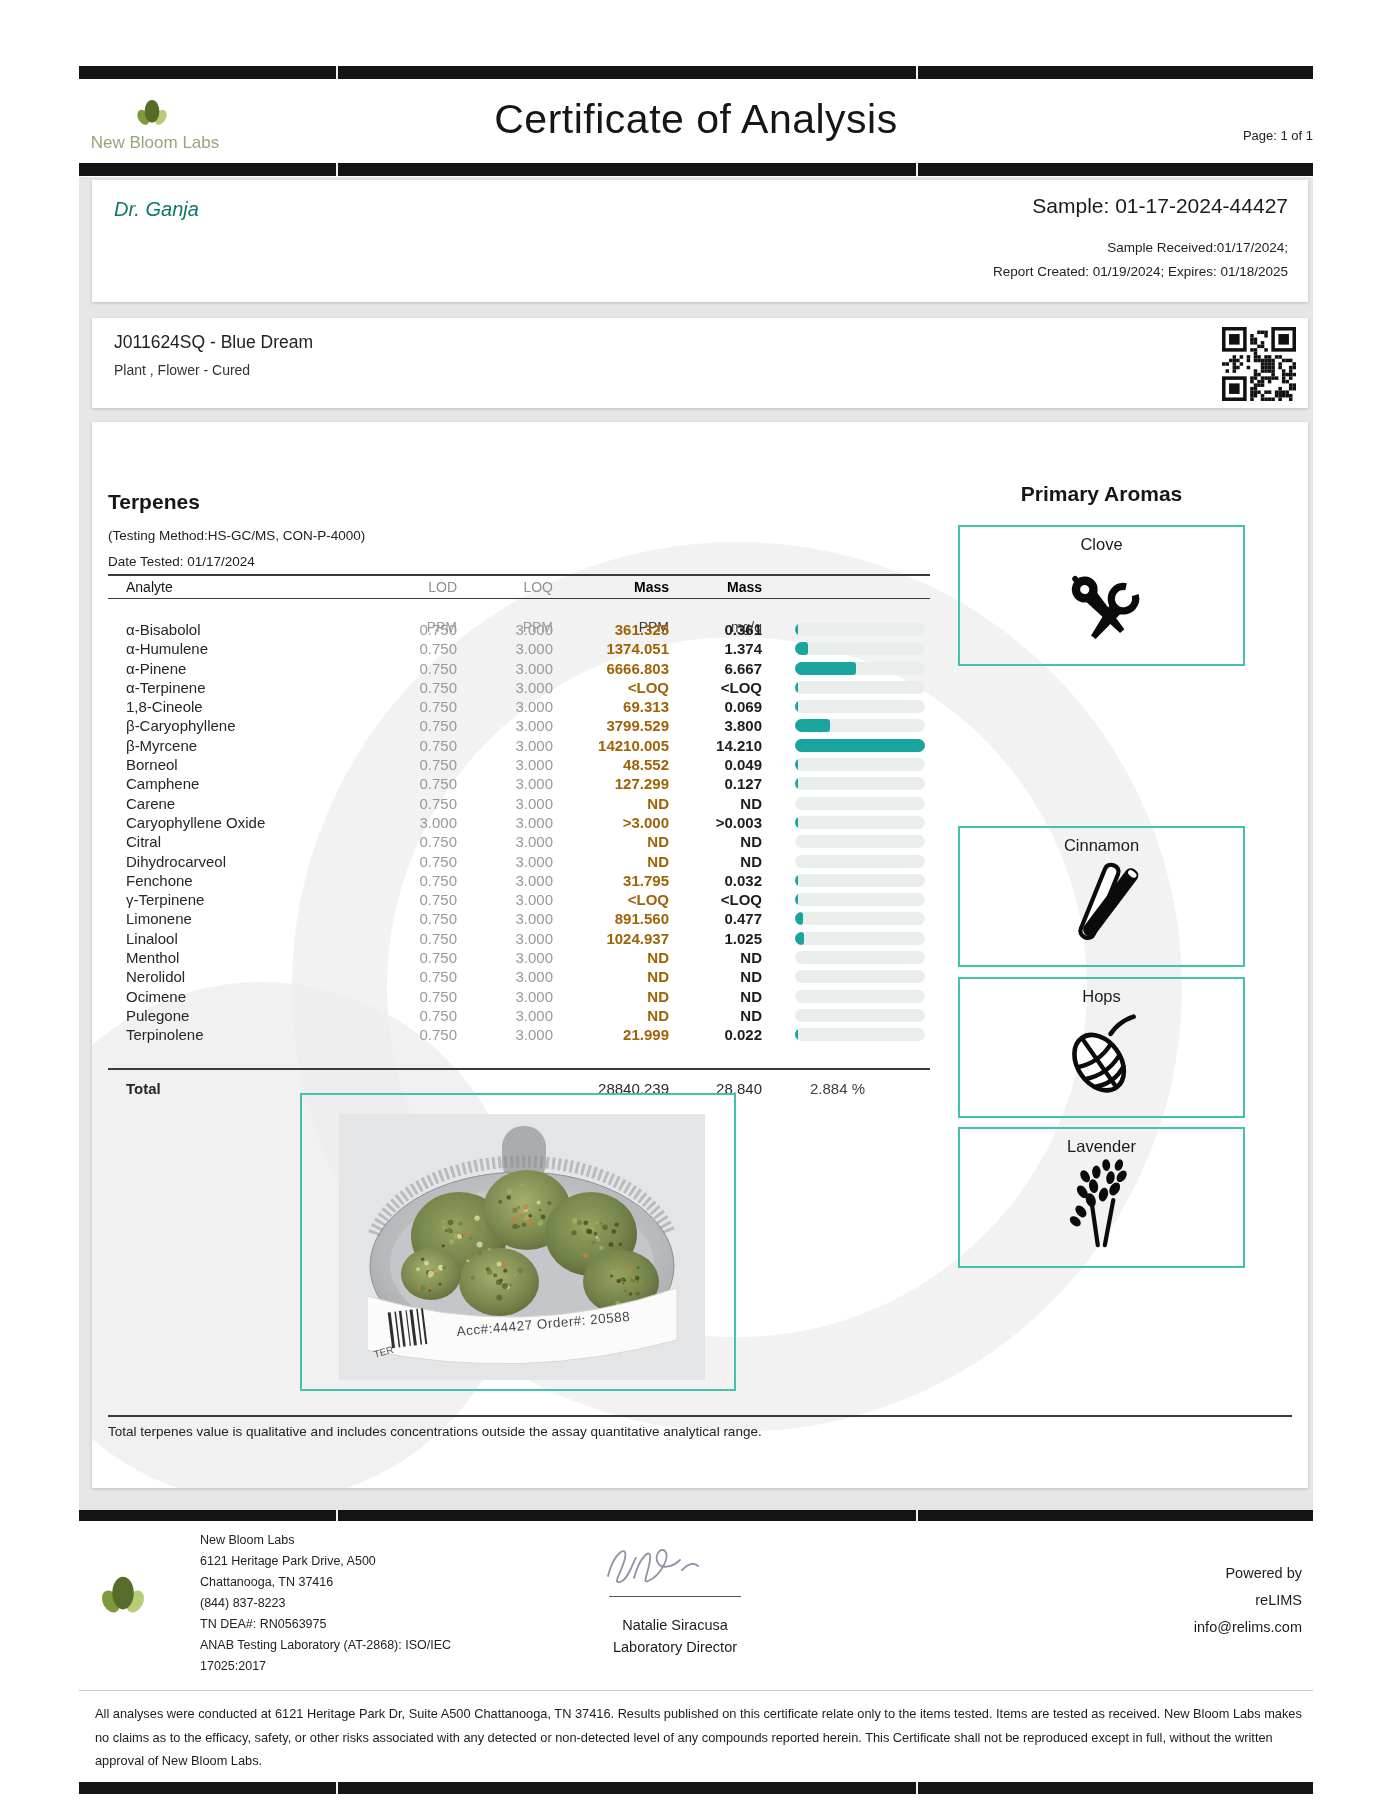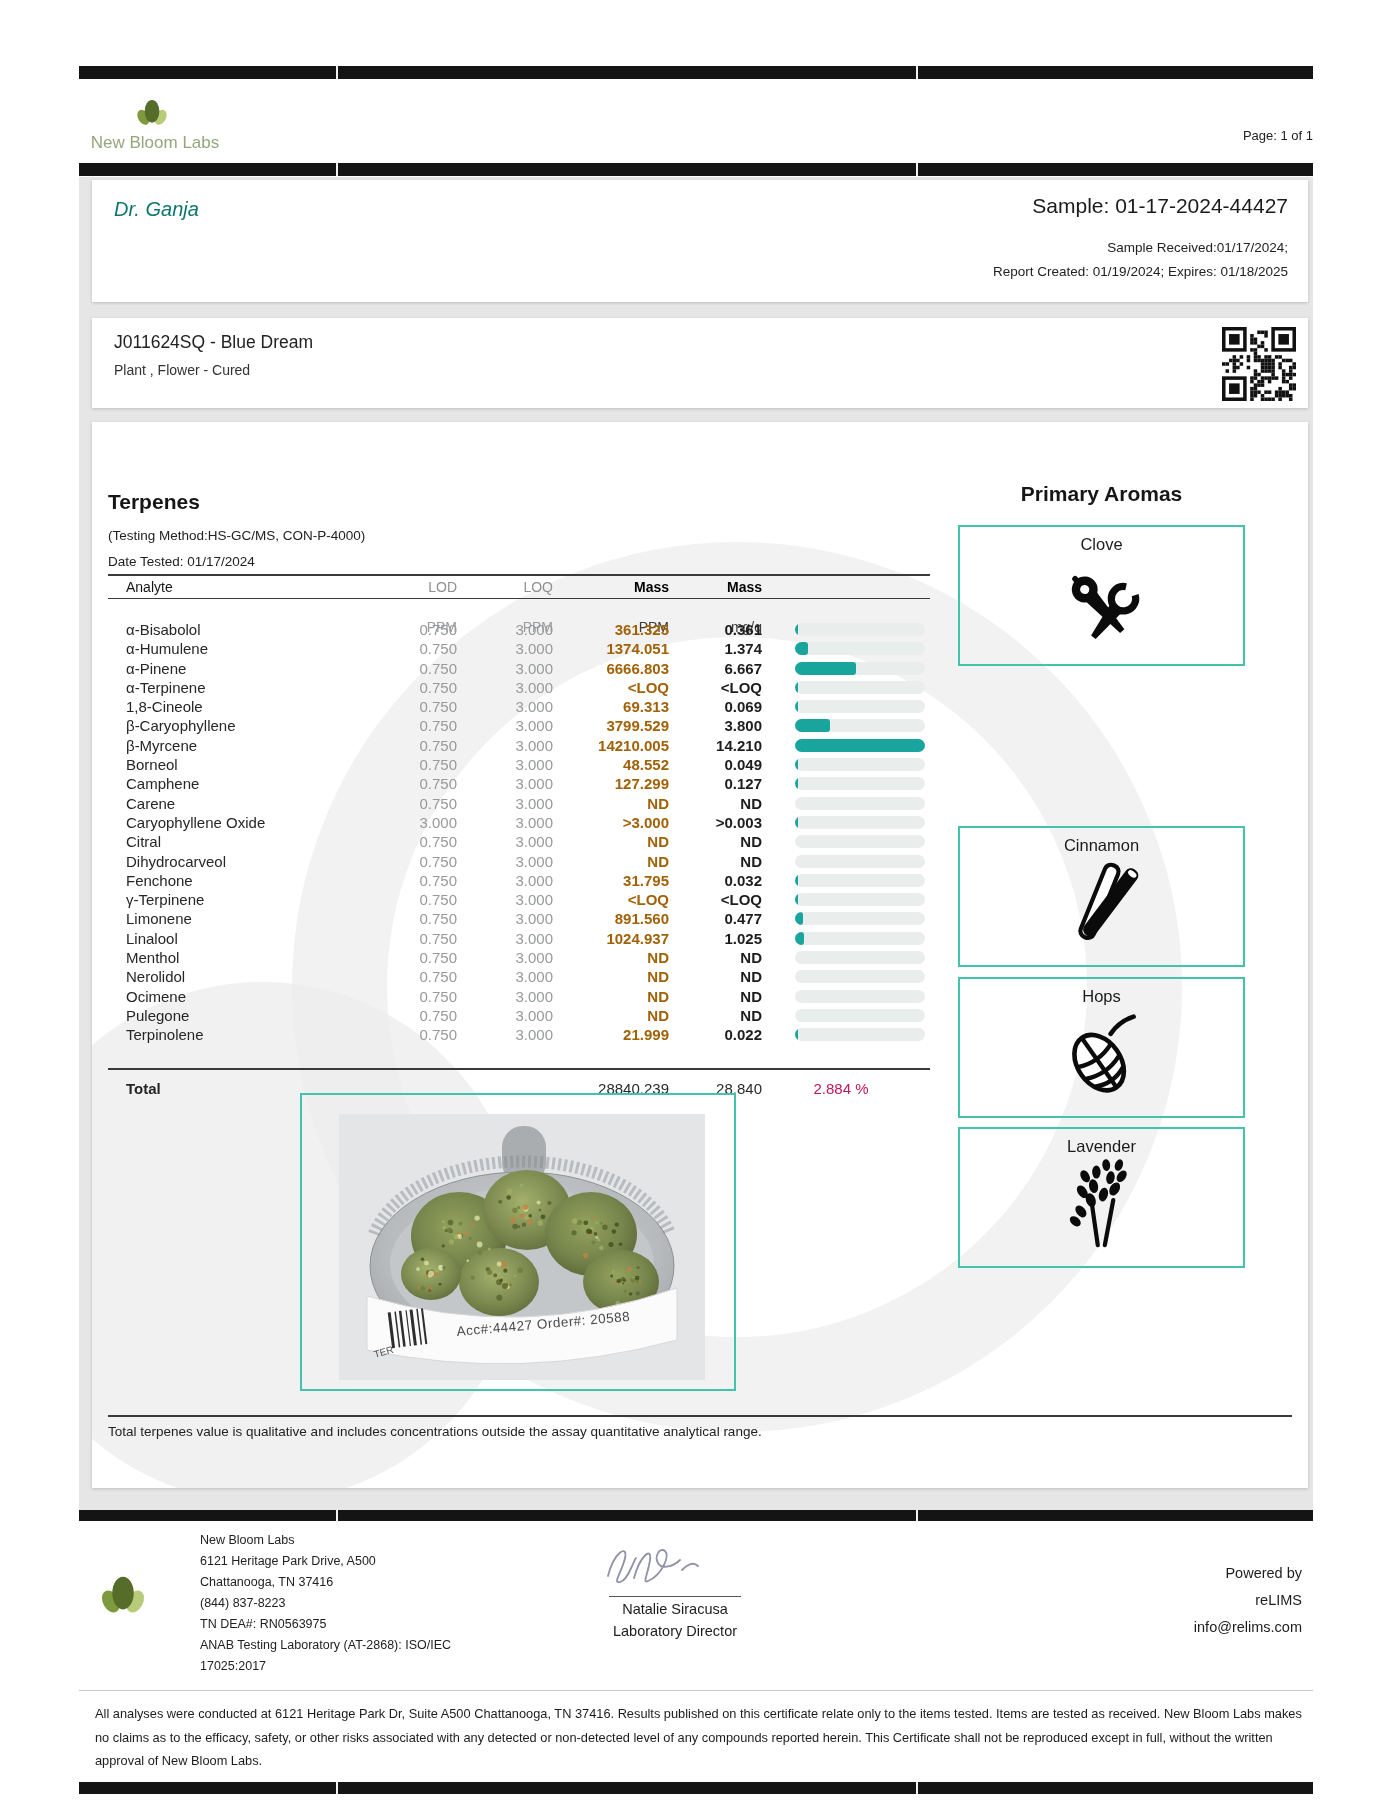--- a/index.html
+++ b/index.html
@@ -45,57 +45,58 @@
   .loq{left:365px;width:96px;text-align:right;color:#97999b;}
   .ppm{left:461px;width:116px;text-align:right;font-weight:700;color:#a16207;}
   .mgg{left:577px;width:93px;text-align:right;font-weight:700;color:#1d1d1d;}
   .units .ppm,.units .mgg{font-weight:400;color:#3c3c3c;}
   .units .lod,.units .loq{color:#9a9c9e;}
   .hdr .a{font-weight:400;color:#161616;}
   .hdr .lod,.hdr .loq{color:#8e9092;font-weight:400;}
   .hdr .ppm,.hdr .mgg{font-weight:700;color:#000000;}
   .total .a{font-weight:700;}
   .total .ppm,.total .mgg{font-weight:400;color:#2a2a2a;}
-  .pct{left:674px;width:150px;text-align:center;font-weight:400;color:#be185d;}
+  .pct{left:718px;width:150px;text-align:left;font-weight:400;color:#404040;}
   .barwrap{position:absolute;left:703px;top:3px;width:130px;height:13px;background:#e9eeed;border-radius:6.5px;overflow:hidden;}
   .barfill{display:block;height:13px;border-radius:3px;}
   
   .aroma-title{position:absolute;left:866px;top:60px;width:287px;text-align:center;z-index:1;}
   .aroma-box{position:absolute;left:866px;width:283px;height:137px;border:2px solid #43c3ac;z-index:1;
              display:flex;flex-direction:column;align-items:center;}
   .aroma-label{margin-top:8px;font-size:16.5px;color:#1b1b1b;}
   .aroma-ic{margin-top:2px;}
   
   .photobox{position:absolute;left:208px;top:671px;width:432px;height:294px;border:2px solid #43c3ac;z-index:1;}
   .photo{position:absolute;left:37px;top:19px;}
   .footnote-rule{position:absolute;left:16px;top:993px;width:1184px;height:1.6px;background:#3a3a3a;z-index:1;}
   .footnote{position:absolute;left:16px;top:1002px;font-size:13.5px;color:#222;z-index:1;}
   
   .addr{position:absolute;left:200px;top:1530px;font-size:12.5px;line-height:21px;color:#222;}
   .sig{position:absolute;left:590px;top:1536px;width:170px;text-align:center;}
   .sigline{border-top:1.5px solid #555;width:132px;margin:0 auto;}
-  .signame{font-size:14.5px;margin-top:4px;color:#1d1d1d;}
+  .signame{font-size:14.5px;margin-top:20px;color:#1d1d1d;}
   .sigtitle{font-size:14.5px;margin-top:6px;color:#1d1d1d;}
   .powered{position:absolute;right:90px;top:1560px;text-align:right;font-size:14.5px;line-height:27px;color:#1d1d1d;}
   .disc-rule{position:absolute;left:79px;top:1690px;width:1234px;height:1px;background:#c9c9c9;}
   .disclaimer{position:absolute;left:95px;top:1702px;width:1208px;font-size:12.8px;line-height:23.5px;color:#1c1c1c;}
 </style>
 </head>
 <body>
 
 <div class="page">
 
   <div class="bar" style="top:66px"></div>
 
   <svg class="abs" style="left:132px;top:92px" width="40" height="40" viewBox="0 0 60 60">
     <ellipse cx="17" cy="38" rx="8" ry="12" transform="rotate(-28 17 38)" fill="#7D9A3F"></ellipse>
     <ellipse cx="43" cy="38" rx="8" ry="12" transform="rotate(28 43 38)" fill="#B7CB78"></ellipse>
     <ellipse cx="30" cy="29" rx="11" ry="17" fill="#566D2A"></ellipse>
   </svg>
   <div class="brandtext">New Bloom Labs</div>
+  <div class="doc-title">Certificate of Analysis</div>
   <div class="page-label">Page: 1 of 1</div>
 
   <div class="bar" style="top:163px"></div>
   <div class="grayband"></div>
 
   <div class="card" style="top:180px;height:122px">
     <div class="client-name">Dr. Ganja</div>
     <div class="sample-id">Sample: 01-17-2024-44427</div>
     <div class="sample-line1">Sample Received:01/17/2024;</div>
     <div class="sample-line2">Report Created: 01/19/2024; Expires: 01/18/2025</div>

